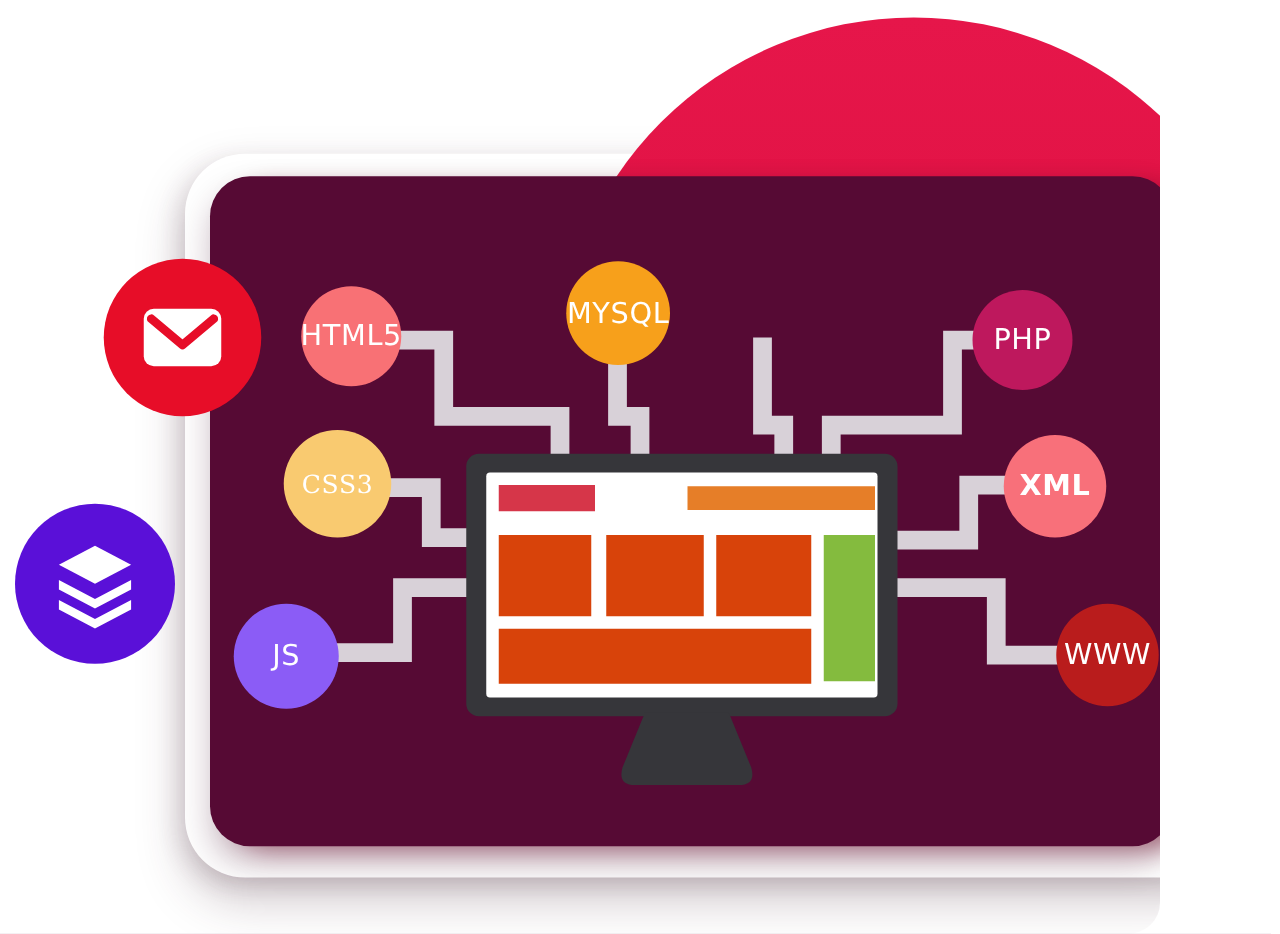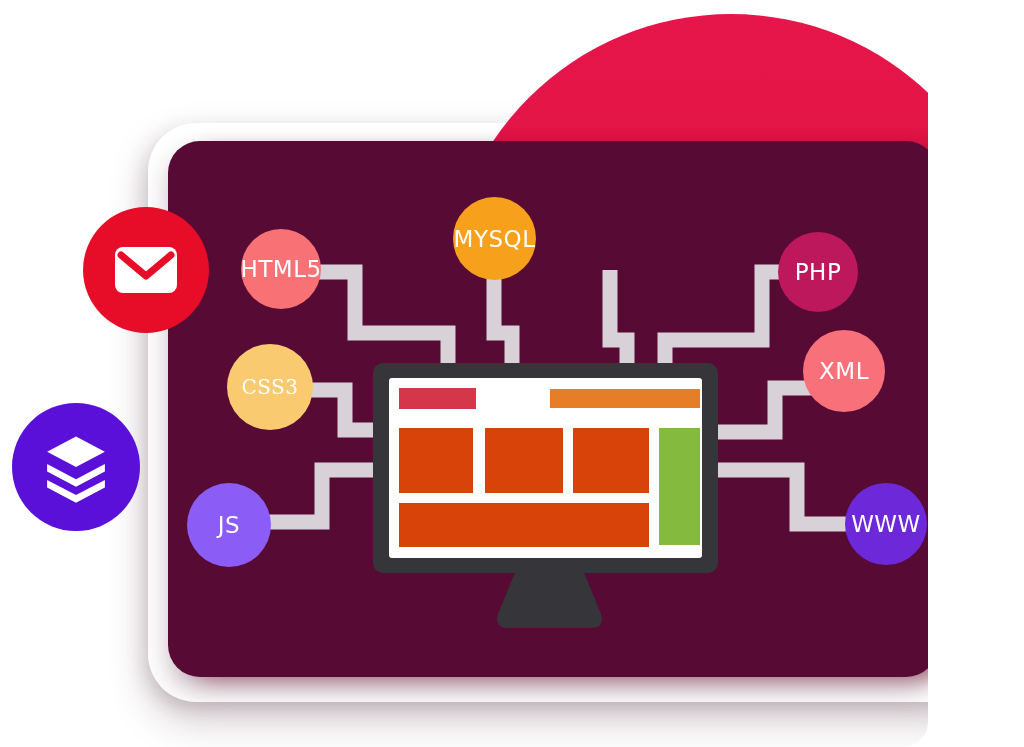--- a/index.html
+++ b/index.html
@@ -35,25 +35,25 @@
   .blk-side{left:270px;top:50px;width:41px;height:117px;}
   .blk-footer{left:10px;top:125px;width:250px;height:44px;}
   .monitor-stand{position:absolute;left:480px;top:570px;z-index:5;}
 
   
   .bubble{position:absolute;border-radius:50%;display:flex;align-items:center;
           justify-content:center;z-index:5;color:#fff;}
   .bubble span{font-size:23px;letter-spacing:.5px;}
   .bubble .serif{font-family:"DejaVu Serif","Liberation Serif",serif;font-size:20px;}
   .b-html5{left:241px;top:229px;width:80px;height:80px;}
-  .b-mysql{left:453px;top:197px;width:83px;height:83px;}
+  .b-mysql{left:453px;top:209px;width:83px;height:83px;}
   .b-java {left:583px;top:223px;width:82px;height:82px;}
   .b-php  {left:778px;top:232px;width:80px;height:80px;}
   .b-css3 {left:227px;top:344px;width:86px;height:86px;}
-  .b-xml  {left:803px;top:330px;width:82px;height:82px;}
+  .b-xml  {left:803px;top:348px;width:82px;height:82px;font-weight:bold;}
   .b-js   {left:187px;top:483px;width:84px;height:84px;}
   .b-www  {left:845px;top:483px;width:82px;height:82px;}
 
   
   .float-icon{position:absolute;border-radius:50%;display:flex;align-items:center;
               justify-content:center;z-index:6;}
   .fi-mail{left:83px;top:207px;width:126px;height:126px;}
   .fi-layers{left:12px;top:403px;width:128px;height:128px;}
 </style>
 </head>
@@ -104,21 +104,21 @@
   </div>
   <div class="bubble b-css3" style="background-color: rgb(249, 202, 112);">
     <span class="serif">CSS3</span>
   </div>
   <div class="bubble b-xml" style="background-color: rgb(248, 112, 122);">
     <span>XML</span>
   </div>
   <div class="bubble b-js" style="background-color: #8b5cf6;">
     <span>JS</span>
   </div>
-  <div class="bubble b-www" style="background-color: #6d28d9;">
+  <div class="bubble b-www" style="background-color: #b91c1c;">
     <span>WWW</span>
   </div>
 
   <div class="float-icon fi-mail" style="background-color: rgb(231, 13, 40);">
     <svg width="72" height="72" viewBox="0 0 72 72">
       <rect x="5" y="13" width="62" height="46" rx="8" fill="#ffffff"></rect>
       <path d="M11,21 L36,42 L61,21" fill="none" stroke-width="7" stroke-linecap="round" stroke-linejoin="round" style="stroke: rgb(231, 13, 40);"></path>
     </svg>
   </div>
 

